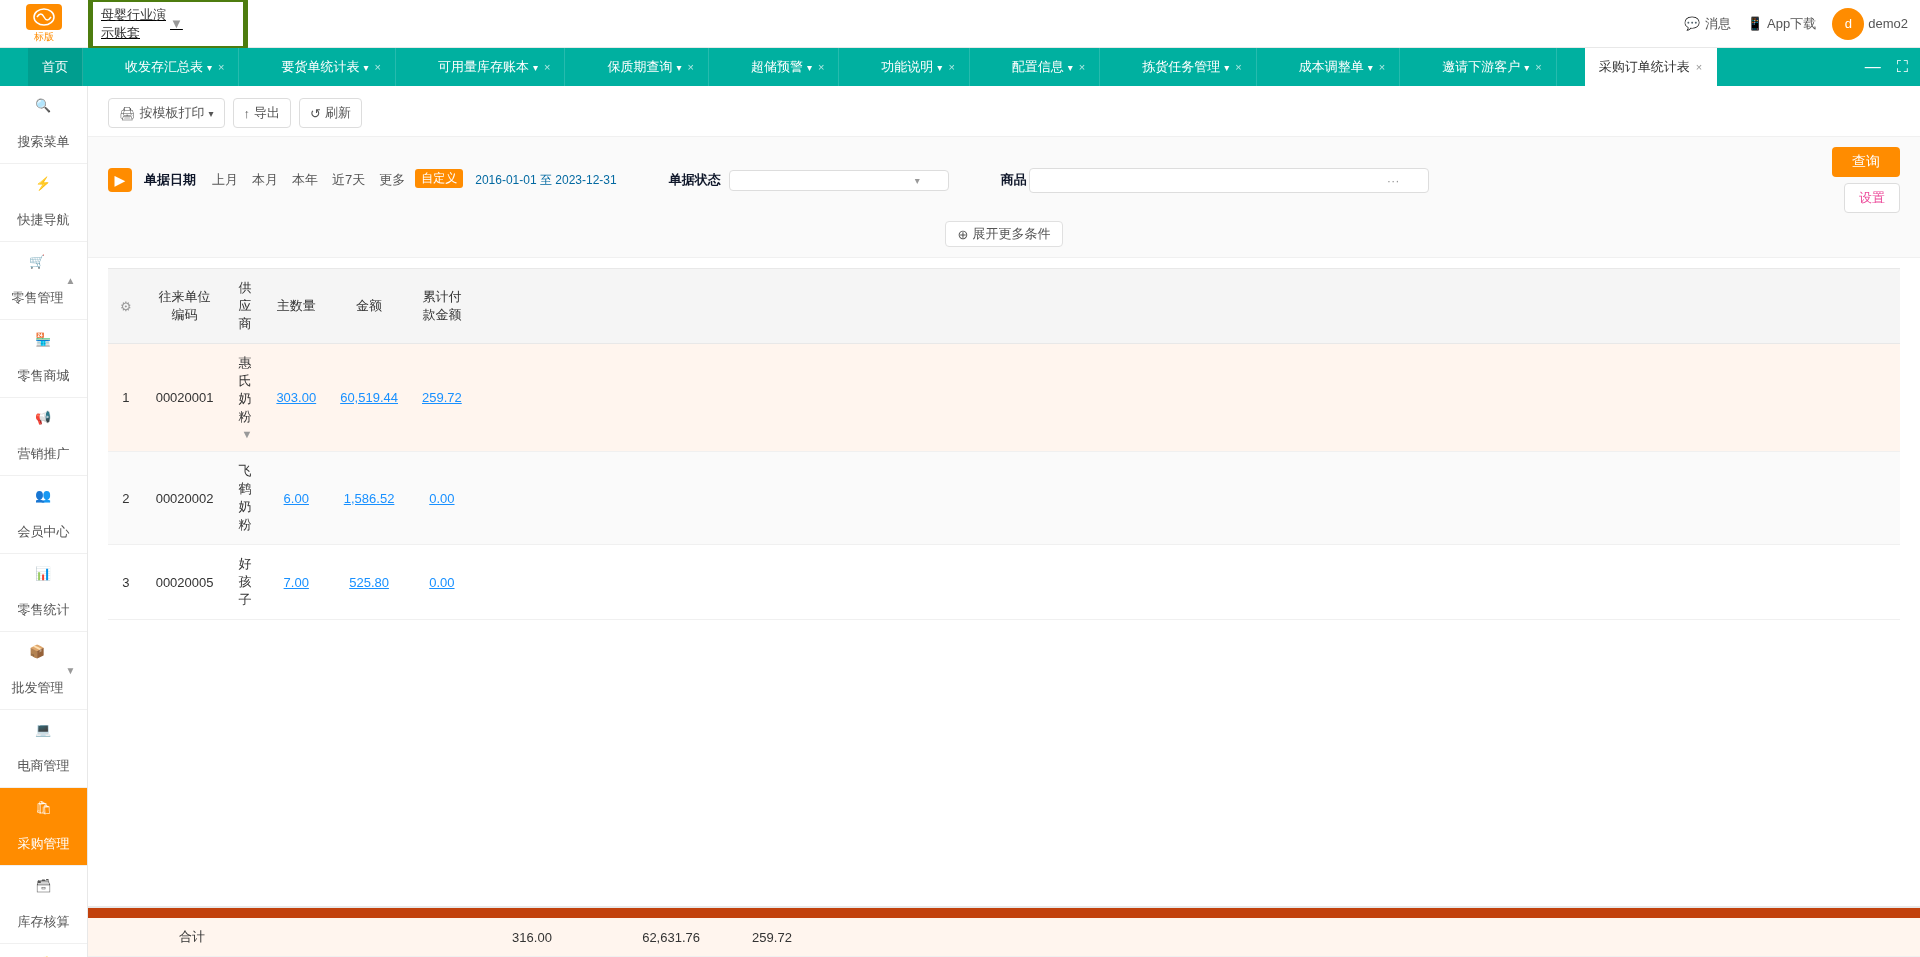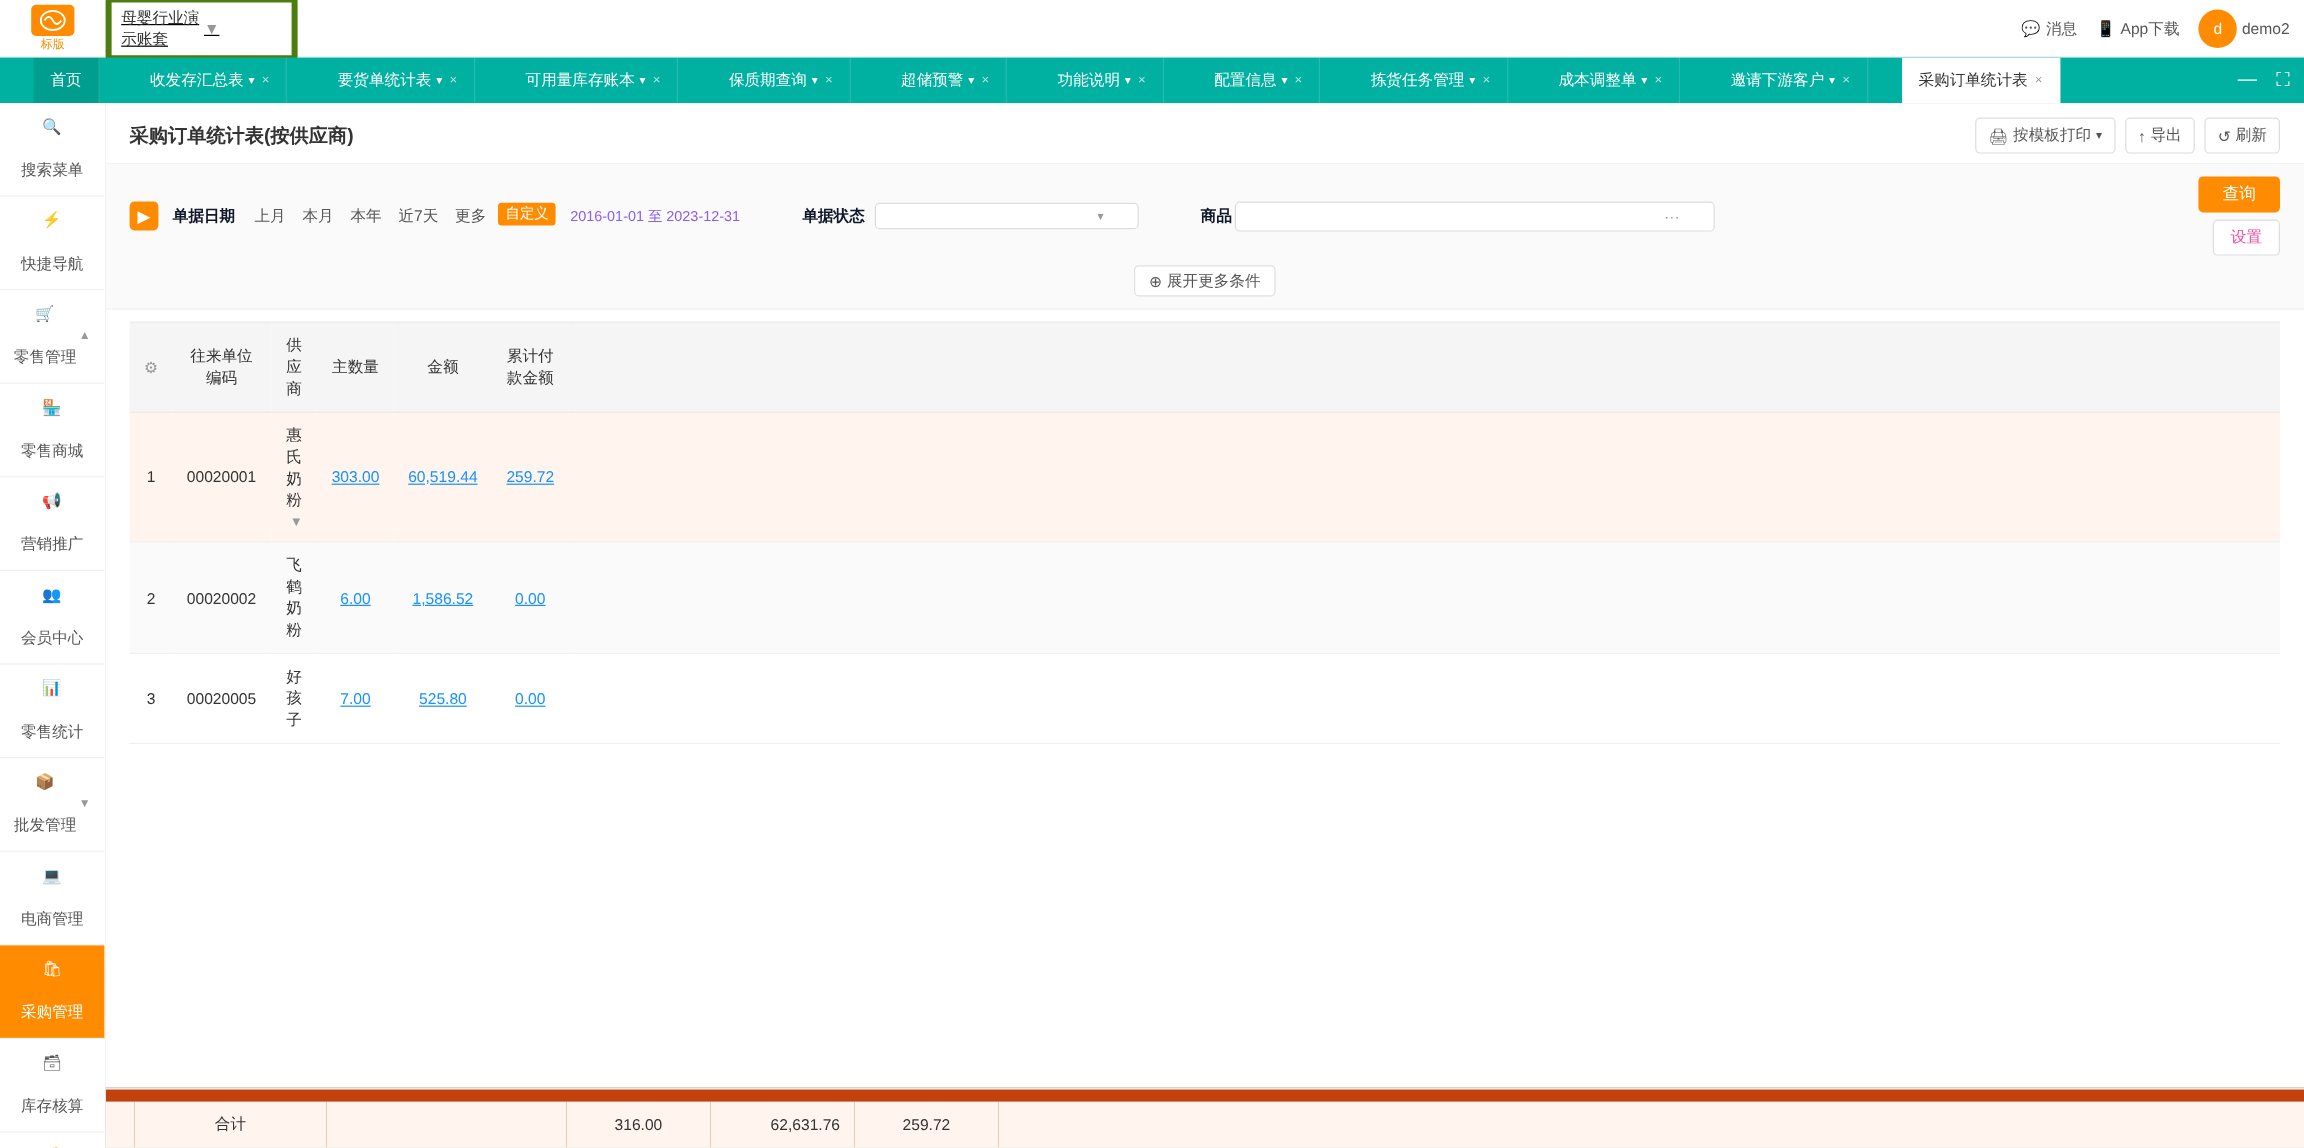--- a/index.html
+++ b/index.html
@@ -259,21 +259,21 @@
       color: #555;
       padding: 2px 4px;
     }
     .date-range-badge {
       background: #ff8c00;
       color: #fff;
       border-radius: 3px;
       padding: 1px 6px;
       font-size: 12px;
     }
-    .date-range-text { color: #8b5cf6; font-size: 12px; }
+    .date-range-text { color: #0369a1; font-size: 12px; }
     .filter-select {
       border: 1px solid #ddd;
       border-radius: 4px;
       padding: 4px 28px 4px 8px;
       min-width: 200px;
       background: #fff;
       cursor: pointer;
       position: relative;
       display: flex;
       align-items: center;
@@ -530,21 +530,20 @@
       <div>⚙</div>
       <div class="sidebar-item-label">系统管理</div>
     </div>
 
   </div>
 
   <div id="content">
     <div id="page-content">
 
       <div id="page-header">
-        <div id="page-title">采购订单统计表(按供应商)</div>
         <div class="header-actions">
           <button class="btn-print">
             <span>🖨</span>
             <span>按模板打印</span>
             <span class="arrow">▾</span>
           </button>
           <button class="btn-export">
             <span>↑</span>
             <span>导出</span>
           </button>

